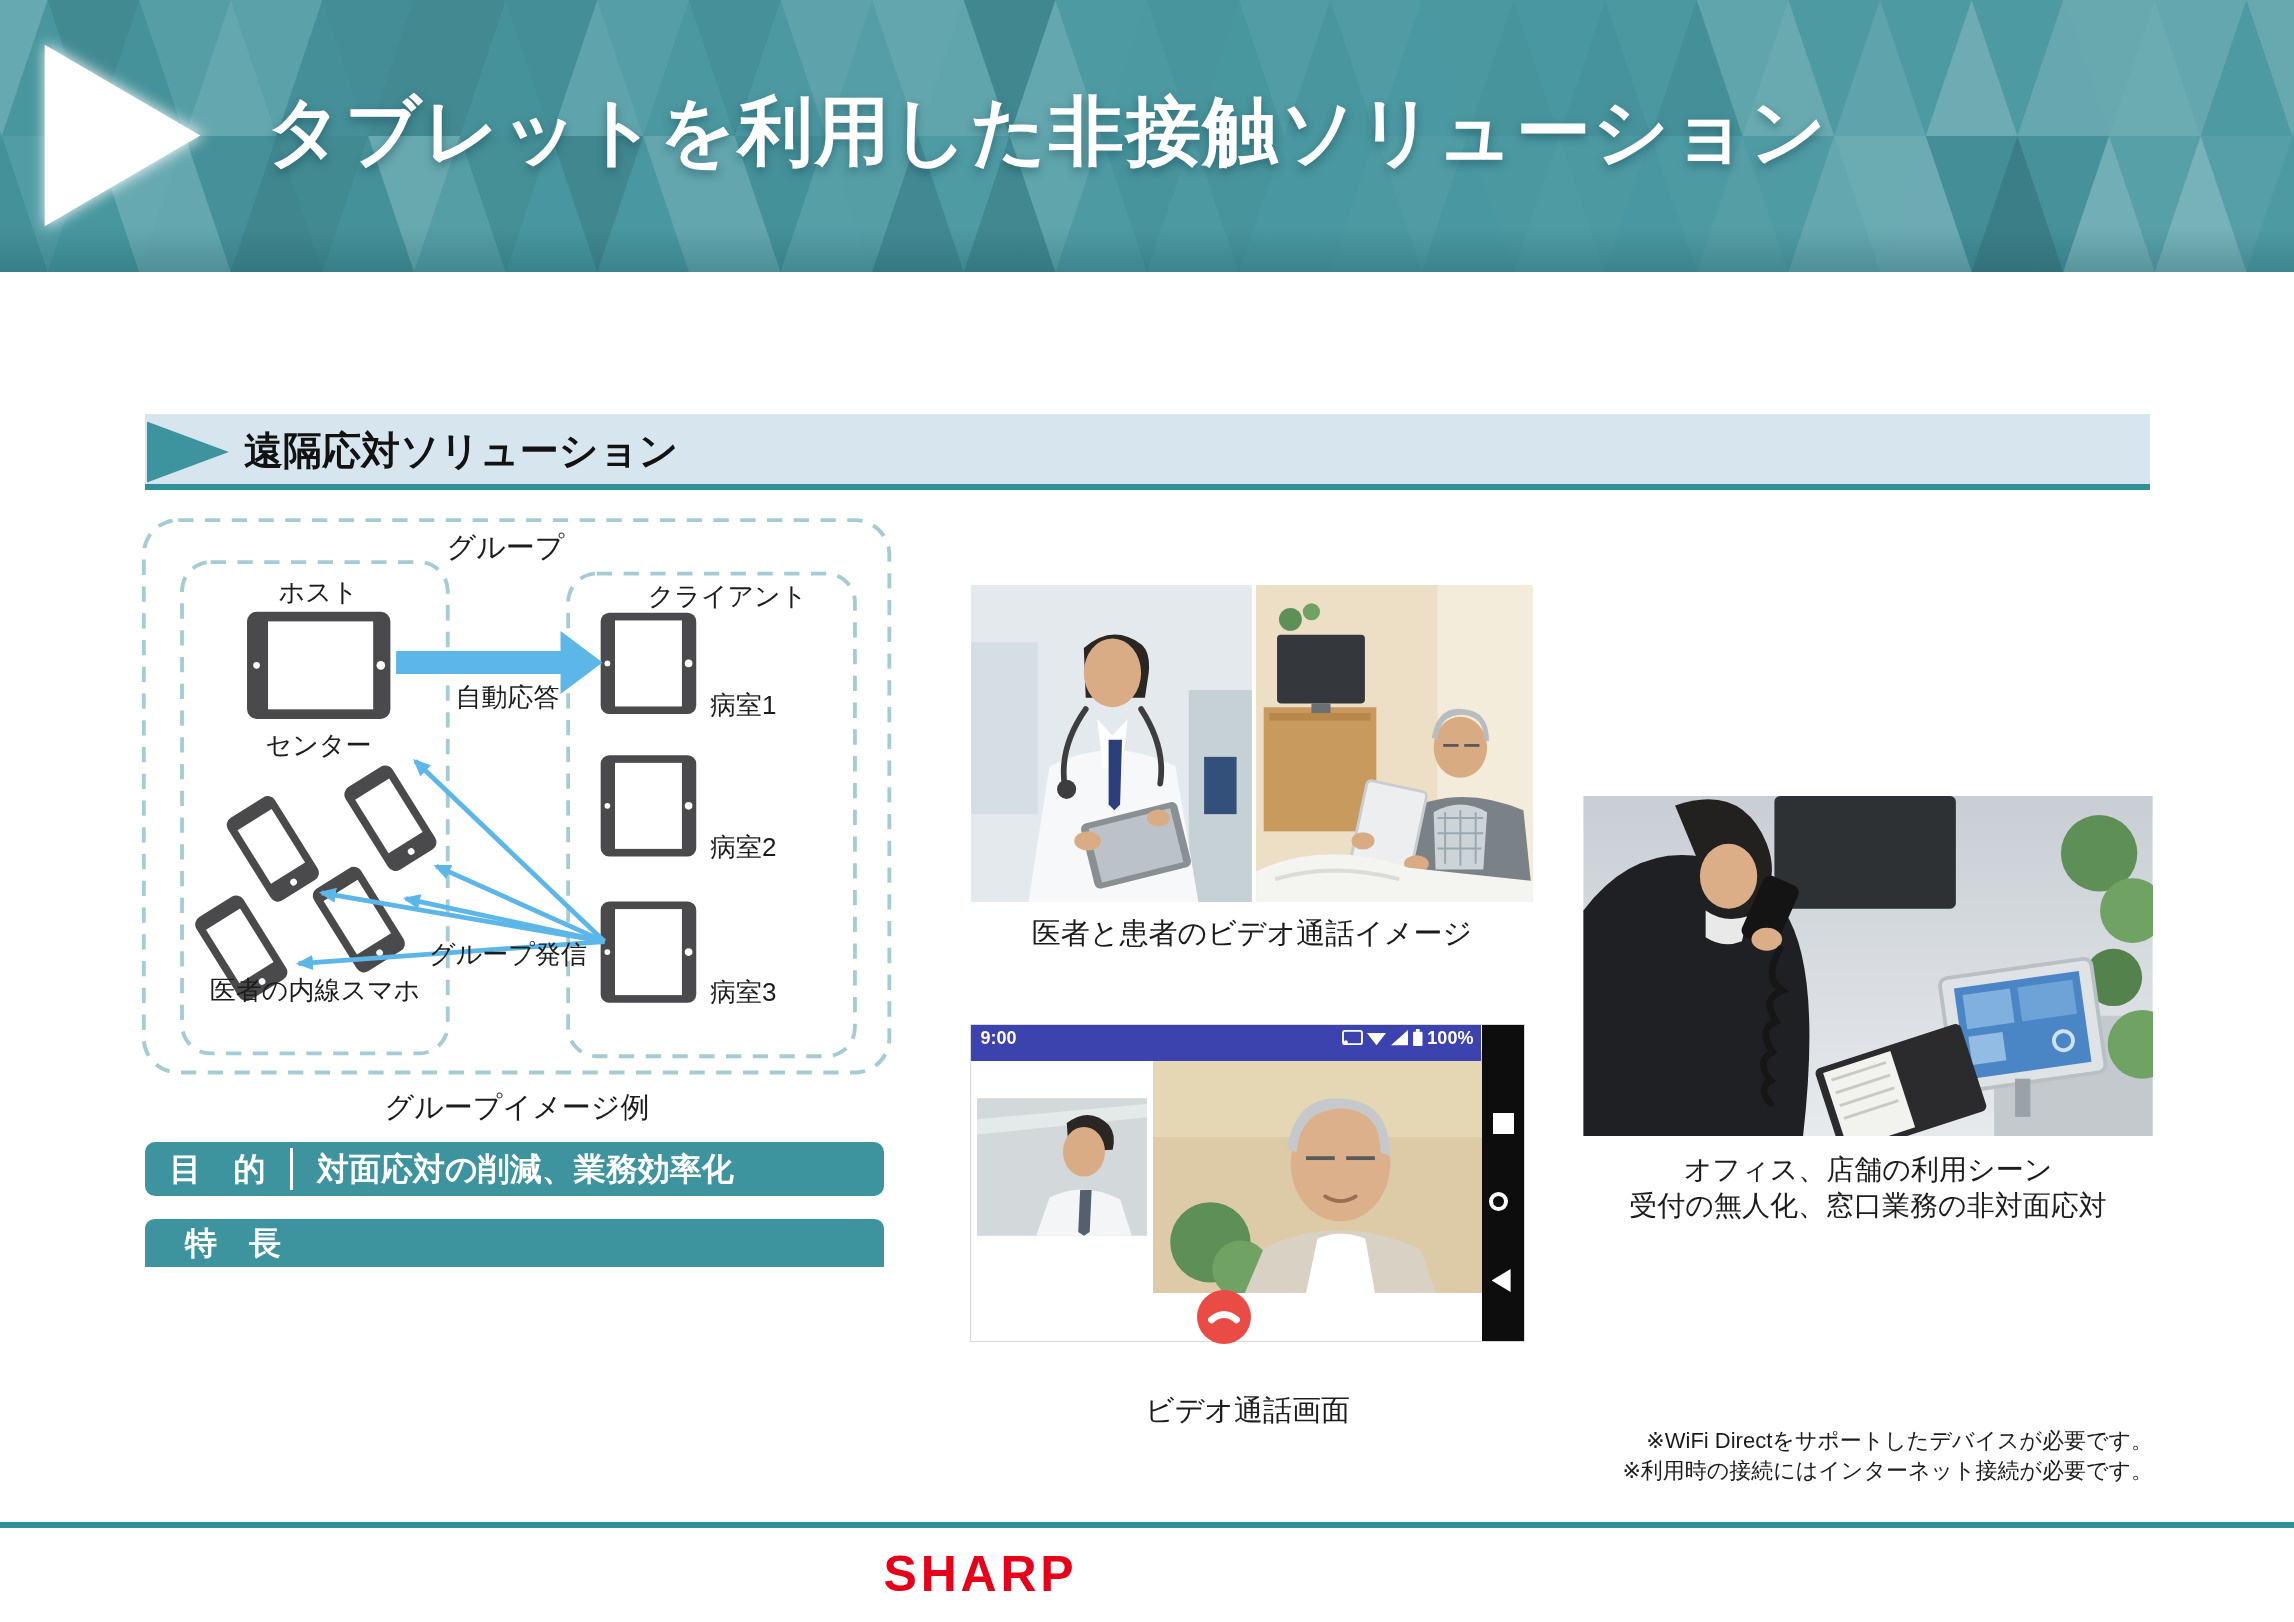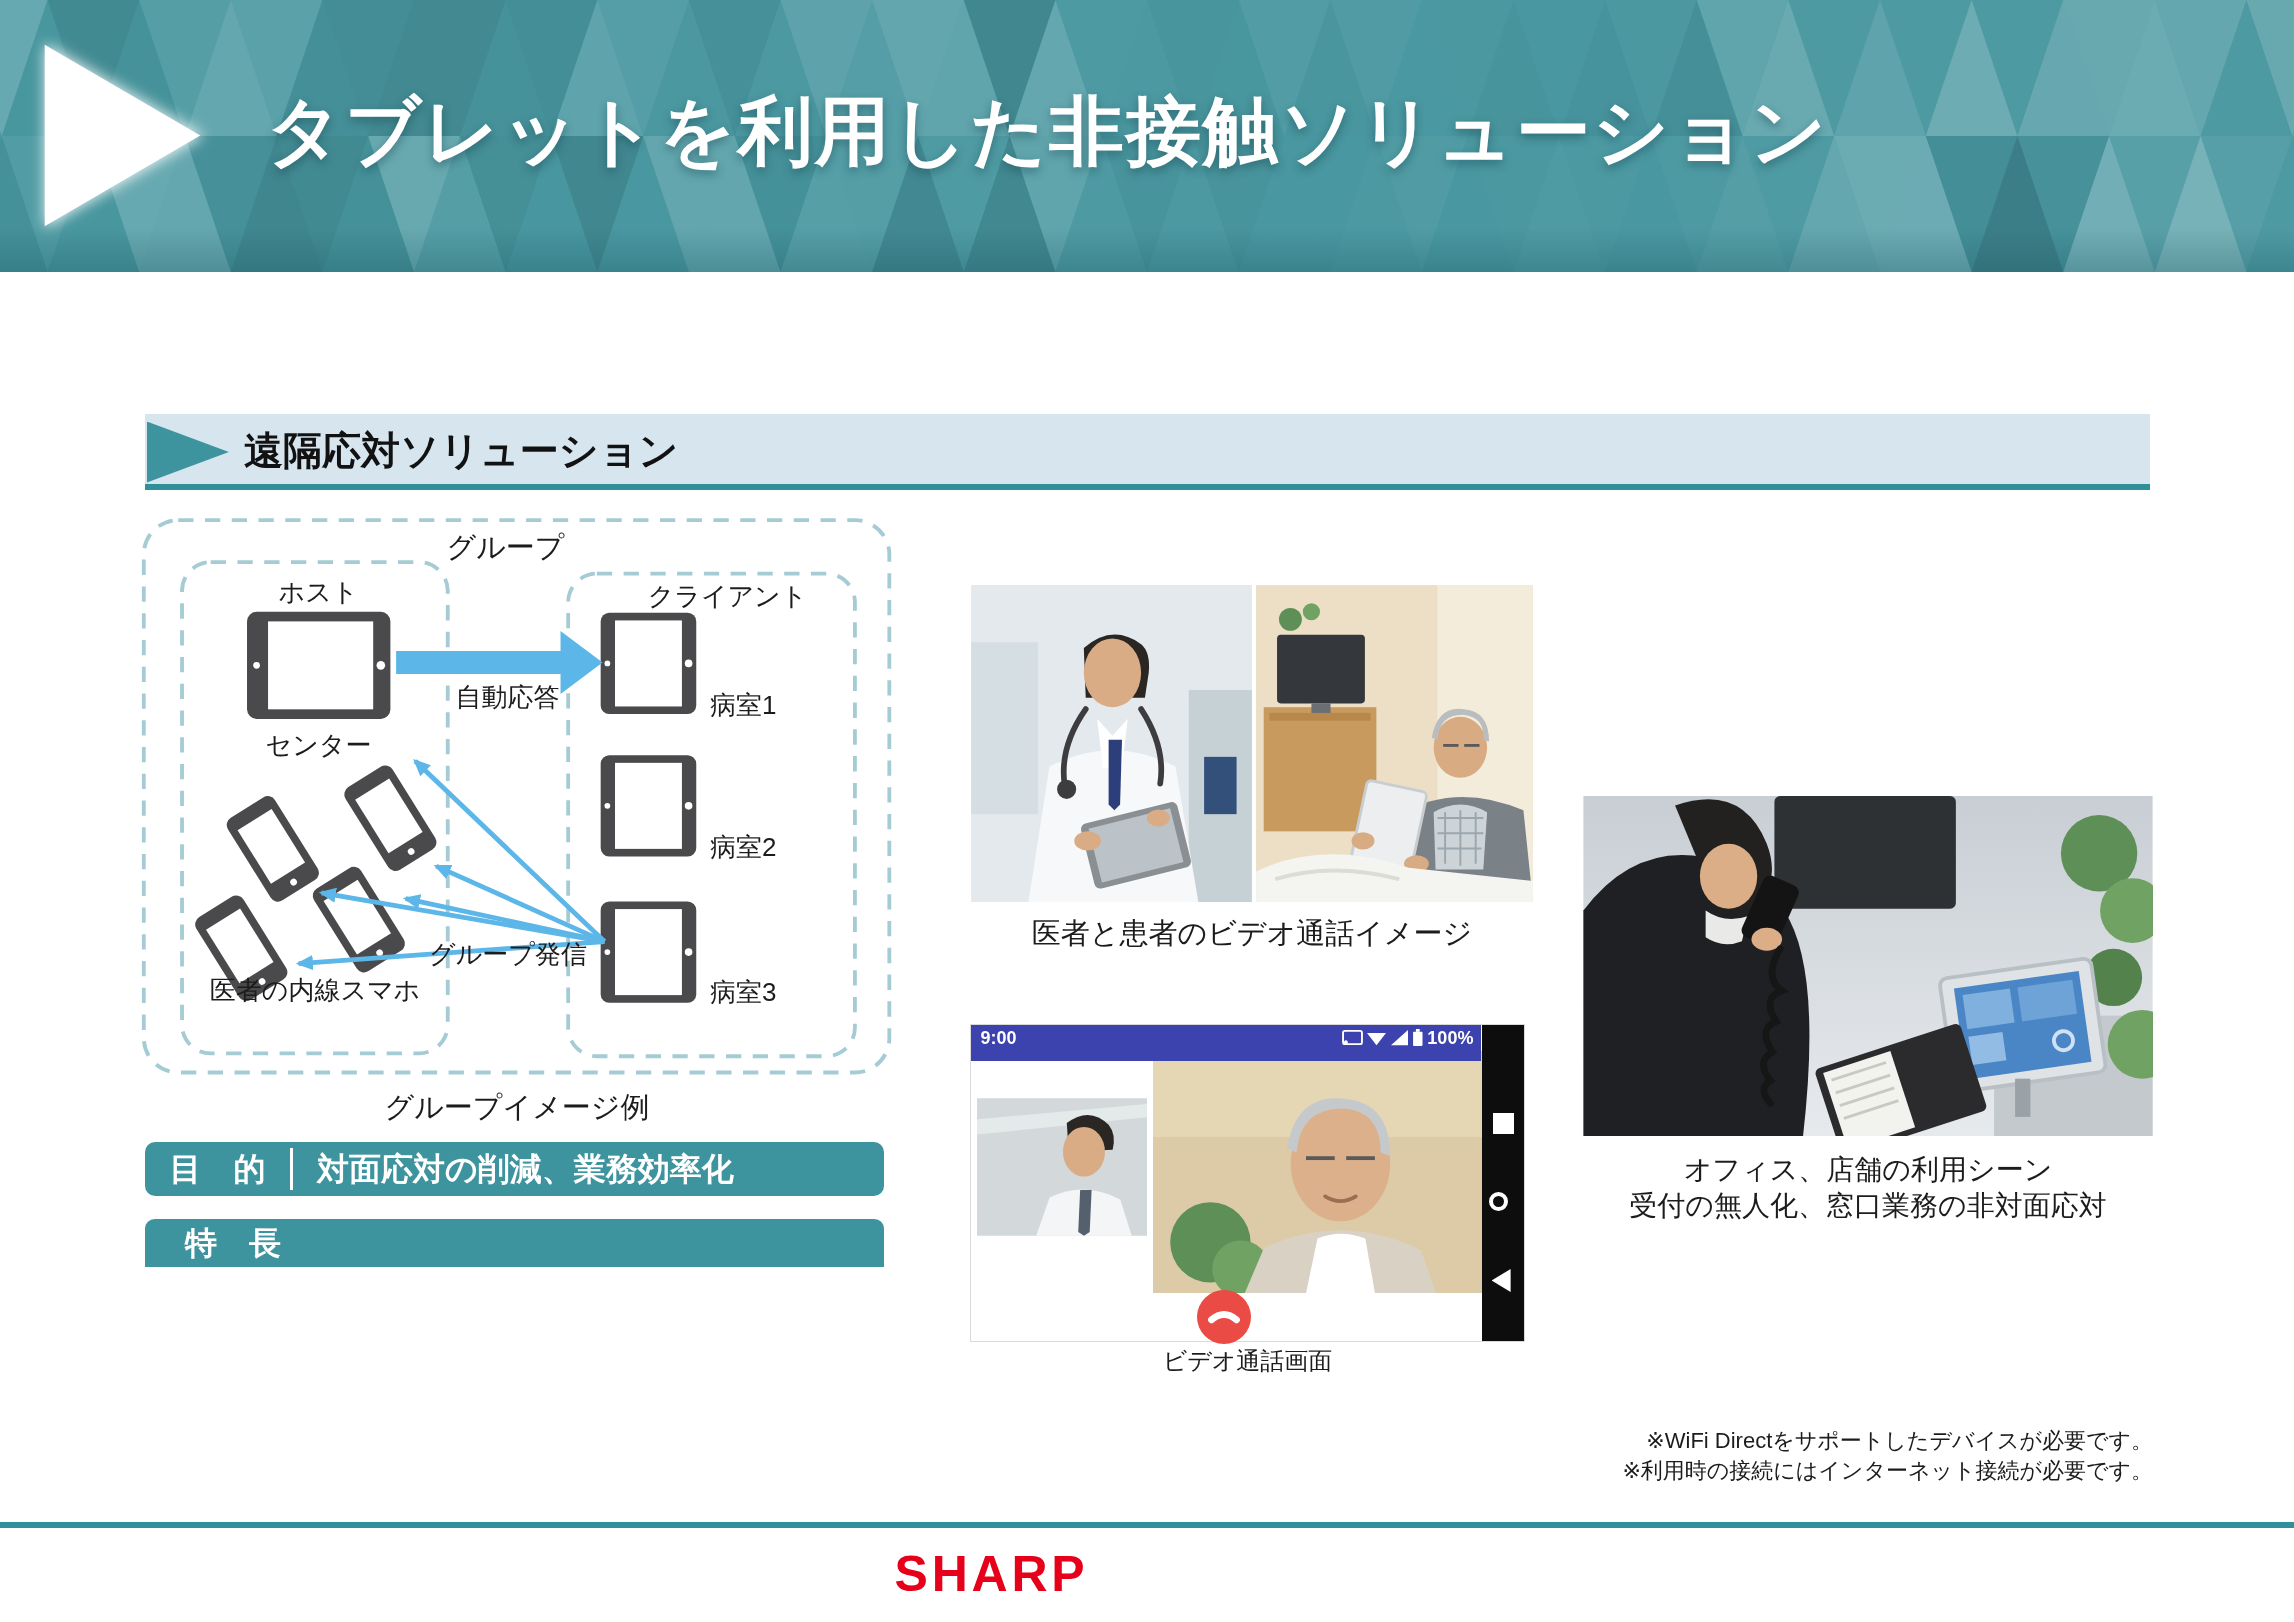--- a/index.html
+++ b/index.html
@@ -51,42 +51,42 @@
   #features{position:absolute;left:145px;top:1219px;width:739px;}
   #features-header{height:48px;background:var(--accent-teal,#3e949e);border-radius:9.6px 9.6px 0 0;}
   #features-label{padding-left:40px;line-height:48px;font-size:32px;font-weight:bold;color:#fff;}
   #features-body{height:215px;background:var(--panel-bg,#e7f1f8);border-radius:0 0 9.6px 9.6px;padding:23px 0 0 21px;}
   .feature-item{font-size:27px;line-height:45px;color:#1c1c1c;white-space:nowrap;}
 
   
   .photo{position:absolute;overflow:hidden;}
   .caption{position:absolute;text-align:center;color:#1c1c1c;white-space:nowrap;}
   #caption-docpatient{left:971px;top:914px;width:562px;font-size:29px;}
-  #caption-videocall{left:971px;top:1345px;width:553px;font-size:24px;}
+  #caption-videocall{left:971px;top:1391px;width:553px;font-size:29px;}
   #caption-office-1{left:1583px;top:1151px;width:570px;font-size:28px;}
   #caption-office-2{left:1583px;top:1187px;width:570px;font-size:28px;}
 
   
   #phone{position:absolute;left:971px;top:1025px;width:553px;height:316px;background:#fff;box-shadow:0 0 0 1px #d9d9d9;}
   #phone-statusbar{position:absolute;left:0;top:0;width:510px;height:36px;background:var(--statusbar-indigo,#3d43ae);color:#fff;}
   #status-time{position:absolute;left:9.6px;top:0;line-height:26px;font-size:18px;font-weight:bold;}
   #status-icons{position:absolute;right:7.6px;top:2.9px;height:20px;display:flex;align-items:center;gap:4.8px;}
   #status-battery-text{font-size:18px;font-weight:bold;line-height:20px;color:#fff;}
   #phone-nav{position:absolute;right:0;top:0;width:42px;height:316px;background:#0d0d0d;}
   #nav-square{position:absolute;left:10.5px;top:88px;width:21px;height:21px;background:#fff;}
   #nav-circle{position:absolute;left:6.7px;top:167px;width:19px;height:19px;border:4.8px solid #fff;border-radius:50%;}
   #nav-triangle{position:absolute;left:9.6px;top:244px;width:19px;height:23px;background:#fff;clip-path:polygon(100% 0,100% 100%,0 50%);}
   #remote-thumb{position:absolute;left:5.7px;top:73px;width:170px;height:138px;}
   #main-video{position:absolute;left:182px;top:26px;width:329px;height:242px;}
   #end-call{position:absolute;left:226px;top:265px;width:54px;height:54px;border-radius:50%;background:var(--end-call-red,#ea4b45);}
 
   
   #footnotes{position:absolute;left:1579px;top:1426px;width:574px;text-align:right;font-size:22px;line-height:30px;color:#1c1c1c;}
   #footer-rule{position:absolute;left:0;top:1522px;width:2294px;height:5.7px;background:var(--rule-teal,#2f909a);}
-  #brand{position:absolute;left:11px;top:1545px;width:1961px;text-align:center;font-size:50px;font-weight:bold;
+  #brand{position:absolute;left:0;top:1545px;width:1961px;text-align:center;font-size:50px;font-weight:bold;
     letter-spacing:3.8px;color:var(--sharp-red,#e60019);}
 </style>
 </head>
 <body>
 
 <div id="page">
 
   <div id="header">
     <svg id="header-tris" width="2294" height="272" viewBox="0 0 2400 285">
         <polygon points="-48,0 0,142.5 48,0" fill="#ffffff" fill-opacity="0.163"></polygon>

